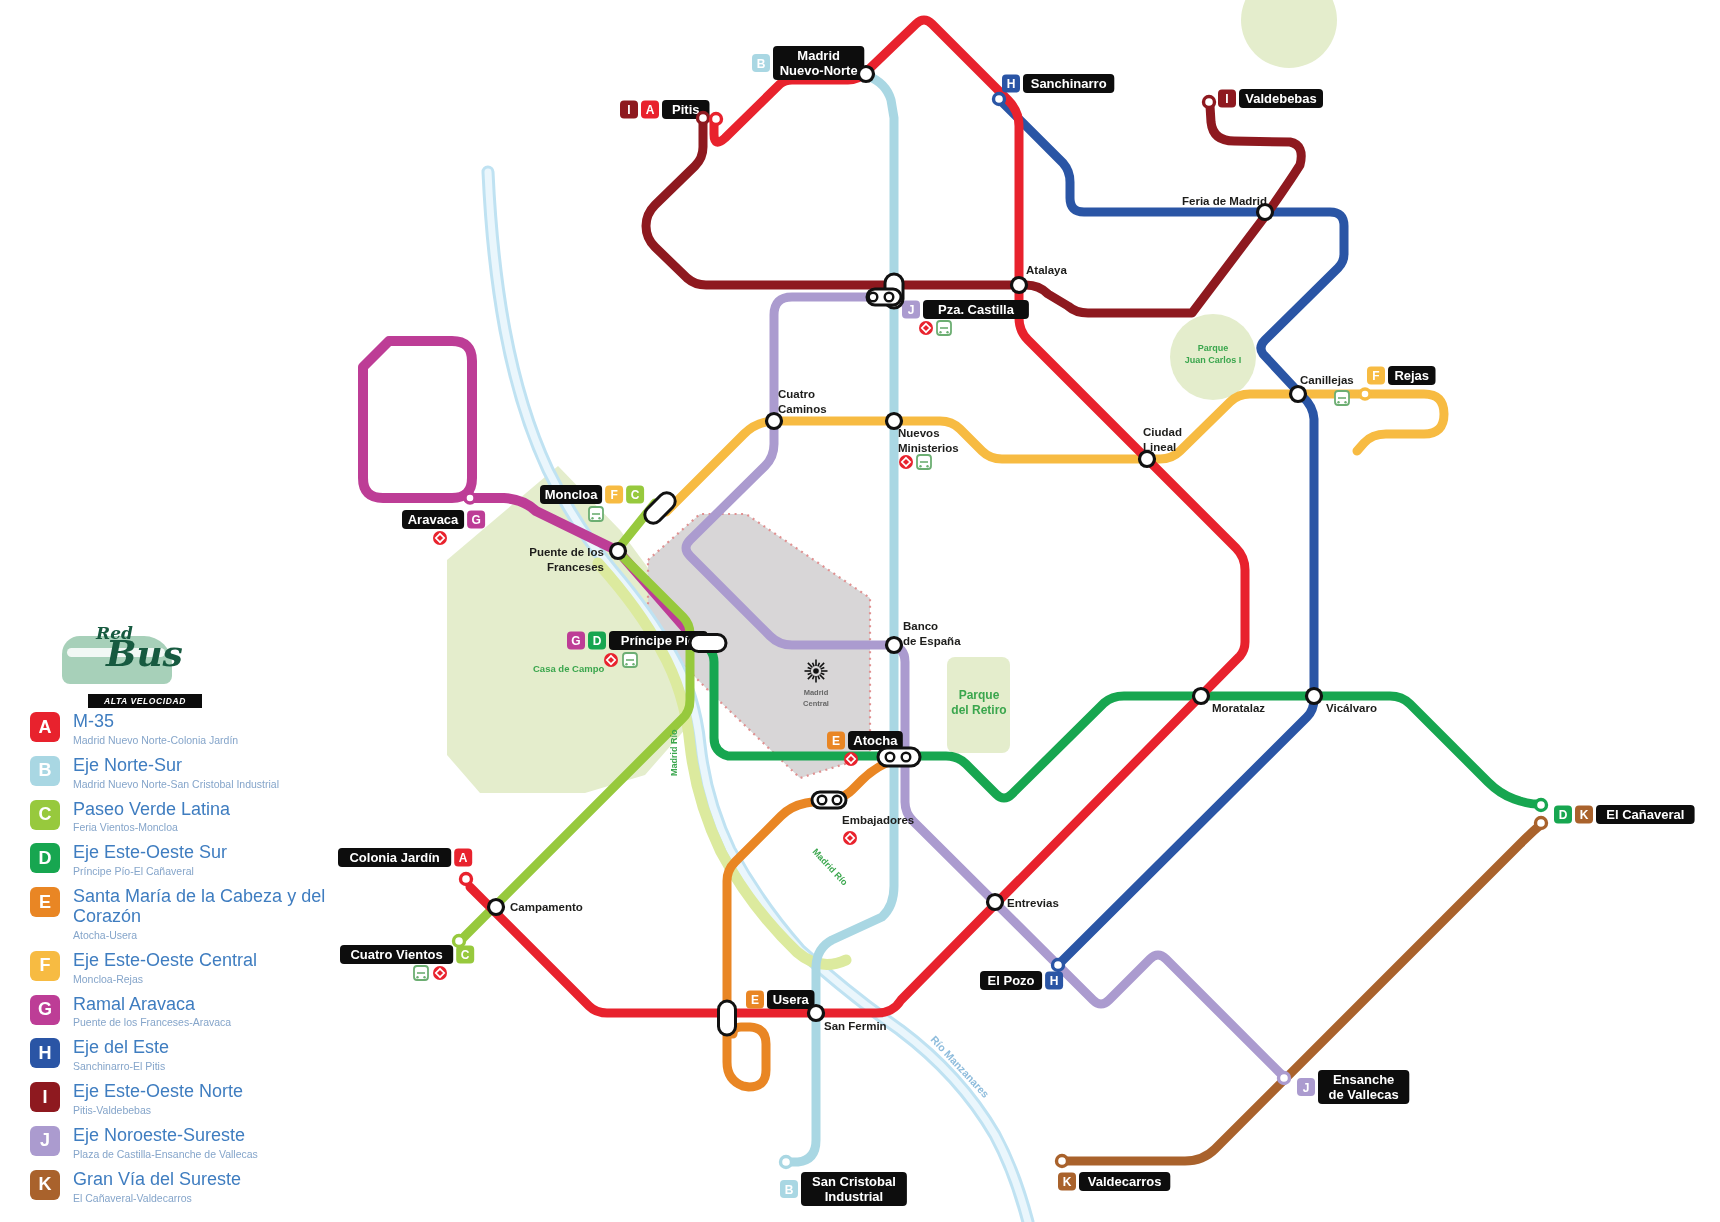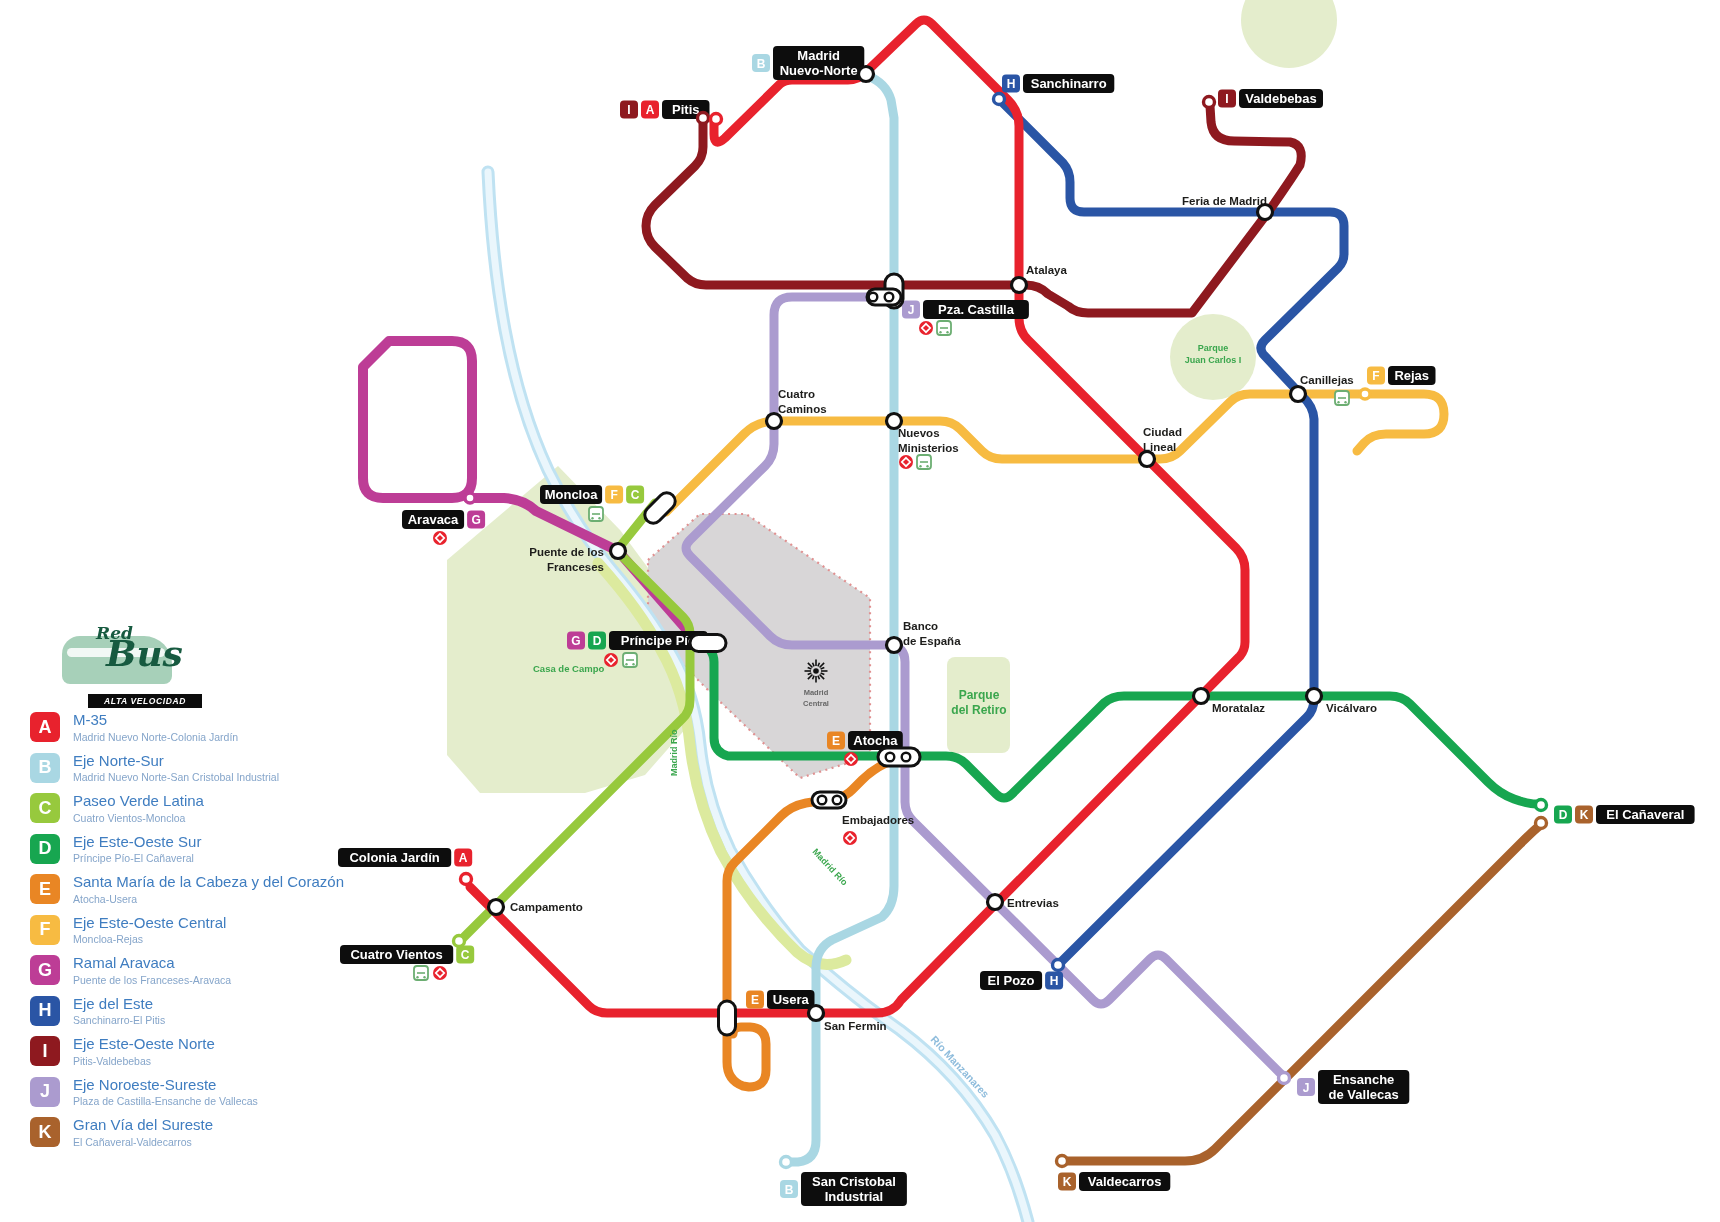--- a/index.html
+++ b/index.html
@@ -4,21 +4,21 @@
 <style>
   html,body{margin:0;padding:0}
   body{width:1720px;height:1222px;position:relative;background:#fff;
        font-family:"Liberation Sans",sans-serif;overflow:hidden}
   #map-svg{position:absolute;left:0;top:0}
   
   .legend{position:absolute;left:30px;top:712px;width:320px}
   .lg-row{display:flex;align-items:flex-start;margin-bottom:10px;gap:13px}
   .lg-badge{width:30px;height:30px;border-radius:6px;color:#fff;font-weight:bold;
             font-size:18px;display:flex;align-items:center;justify-content:center;flex:0 0 30px}
-  .lg-name{font-size:15px;color:#3f7dc0;line-height:1.1}
+  .lg-name{font-size:18px;color:#3f7dc0;line-height:1.1}
   .lg-route{font-size:10.5px;color:#85a5ca;margin-top:2px}
   
   .logo{position:absolute;left:62px;top:626px;width:140px;height:78px}
   .logo-body{position:absolute;left:0;top:10px;width:110px;height:48px;background:#a7d0b9;
              border-radius:18px 28px 8px 8px}
   .logo-stripe{position:absolute;left:5px;top:22px;width:98px;height:9px;background:#fff;
                border-radius:5px;opacity:.85}
   .logo-red{position:absolute;left:34px;top:-3px;font:italic 700 17px "DejaVu Serif",serif;color:#175a40}
   .logo-bus{position:absolute;left:44px;top:6px;font:italic 700 36px "DejaVu Serif",serif;color:#175a40}
   .logo-banner{position:absolute;left:26px;top:68px;background:#0c0c0c;color:#fff;
@@ -440,21 +440,21 @@
       <div class="lg-badge" style="background: rgb(169, 215, 227);">B</div>
       <div class="lg-text">
         <div class="lg-name">Eje Norte-Sur</div>
         <div class="lg-route">Madrid Nuevo Norte-San Cristobal Industrial</div>
       </div>
     </div>
     <div class="lg-row">
       <div class="lg-badge" style="background: rgb(151, 201, 61);">C</div>
       <div class="lg-text">
         <div class="lg-name">Paseo Verde Latina</div>
-        <div class="lg-route">Cuatro Vientos-Moncloa</div>
+        <div class="lg-route">Feria Vientos-Moncloa</div>
       </div>
     </div>
     <div class="lg-row">
       <div class="lg-badge" style="background: rgb(23, 166, 80);">D</div>
       <div class="lg-text">
         <div class="lg-name">Eje Este-Oeste Sur</div>
         <div class="lg-route">Príncipe Pío-El Cañaveral</div>
       </div>
     </div>
     <div class="lg-row">

